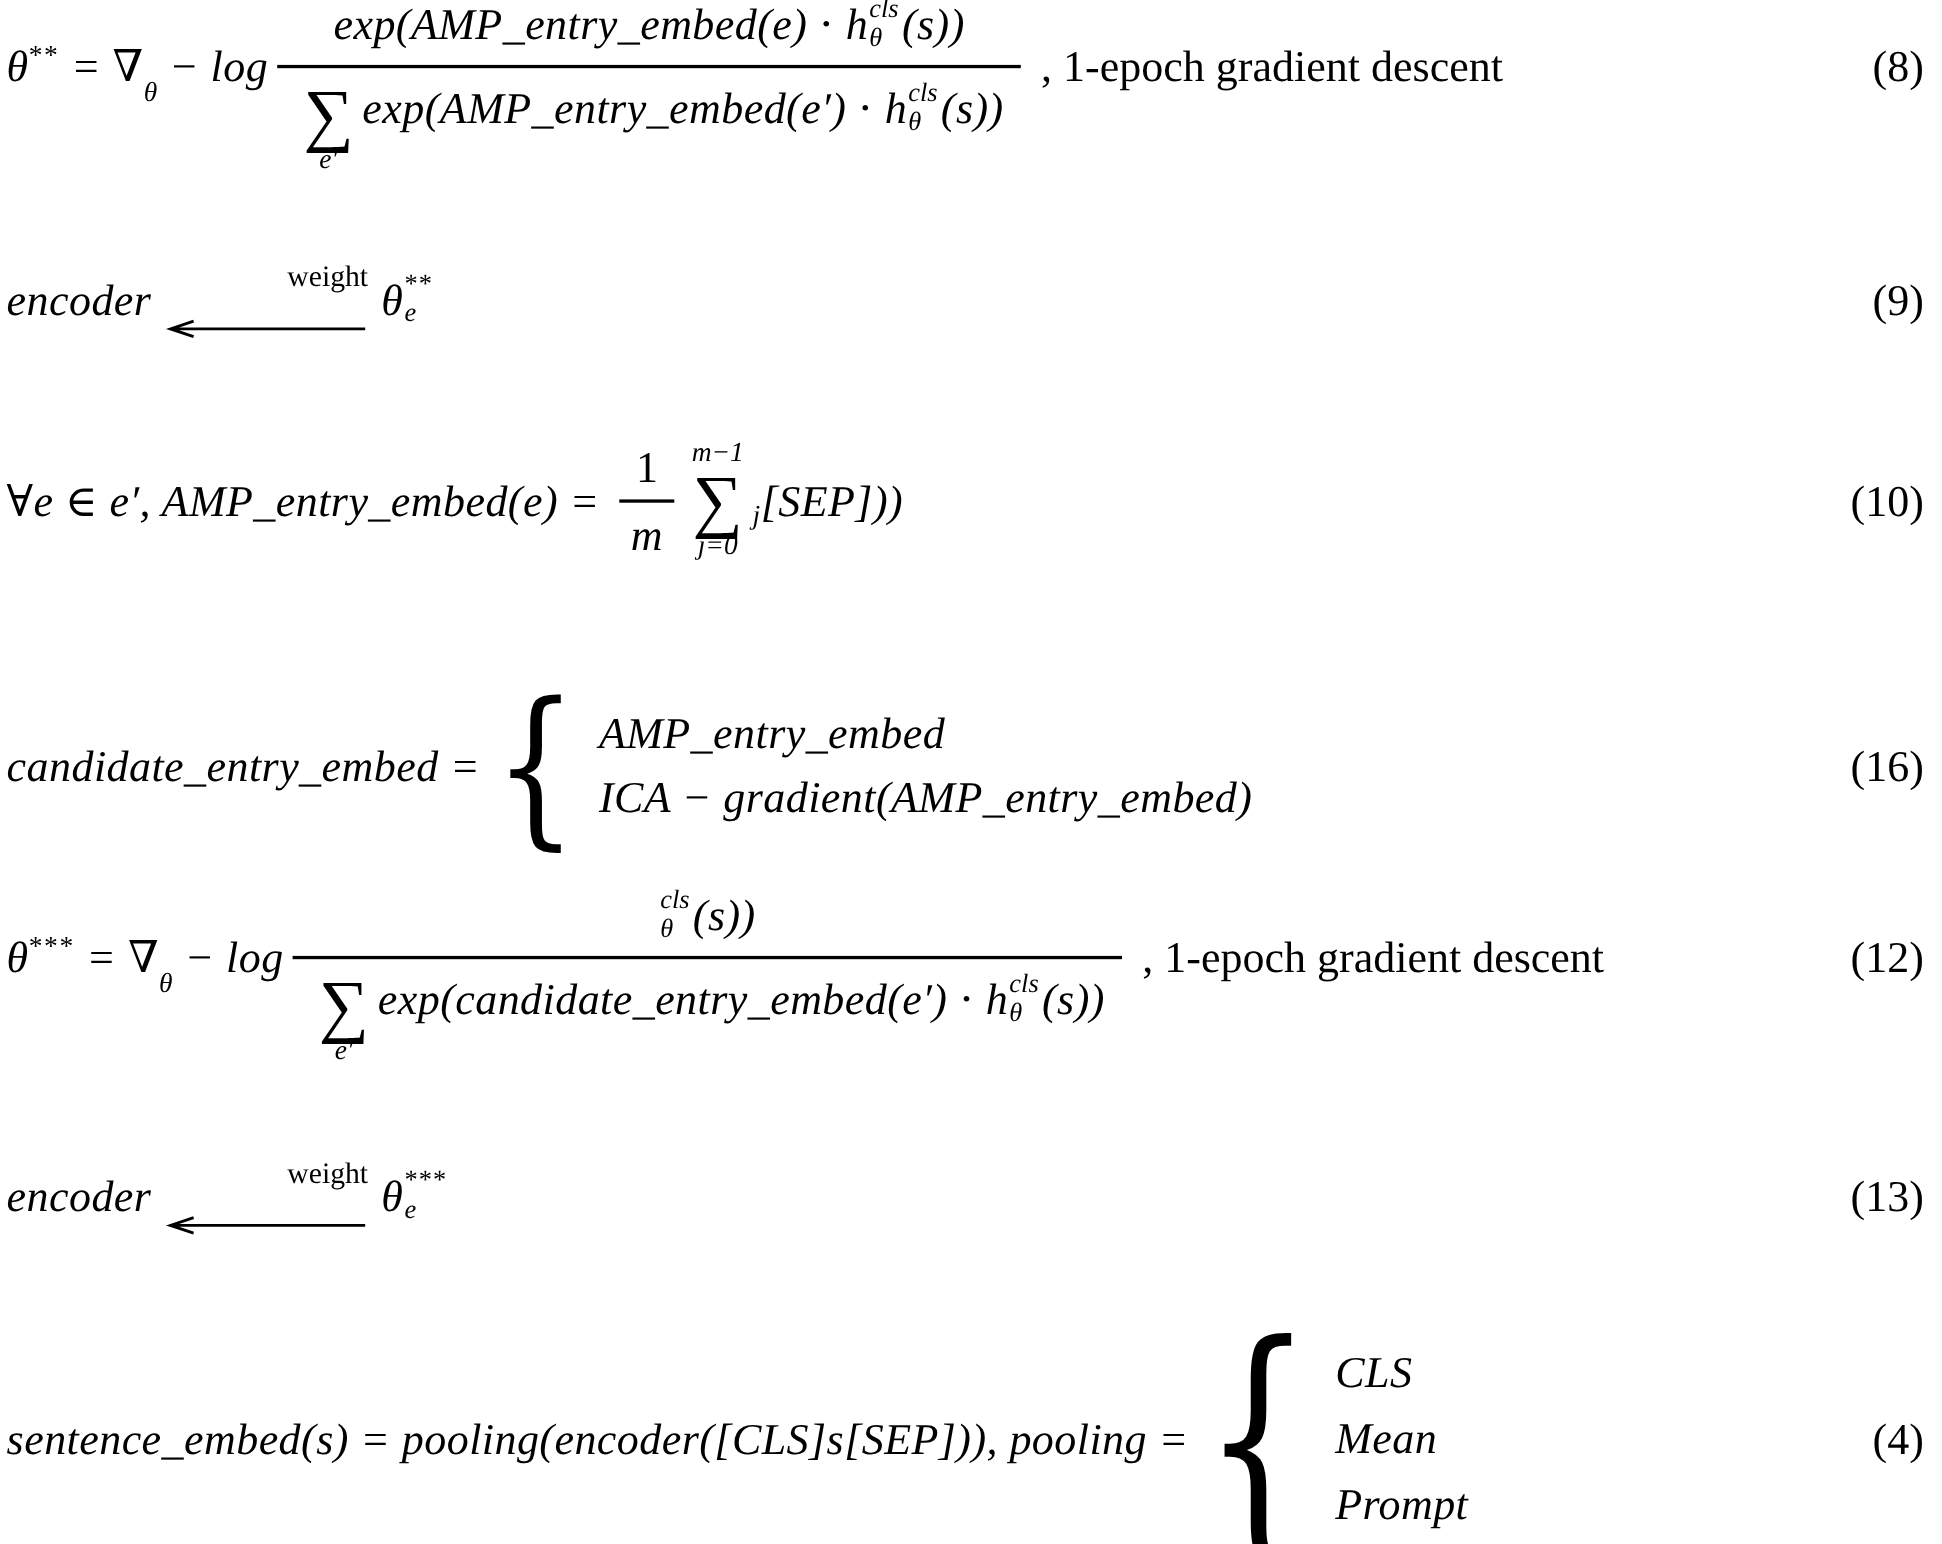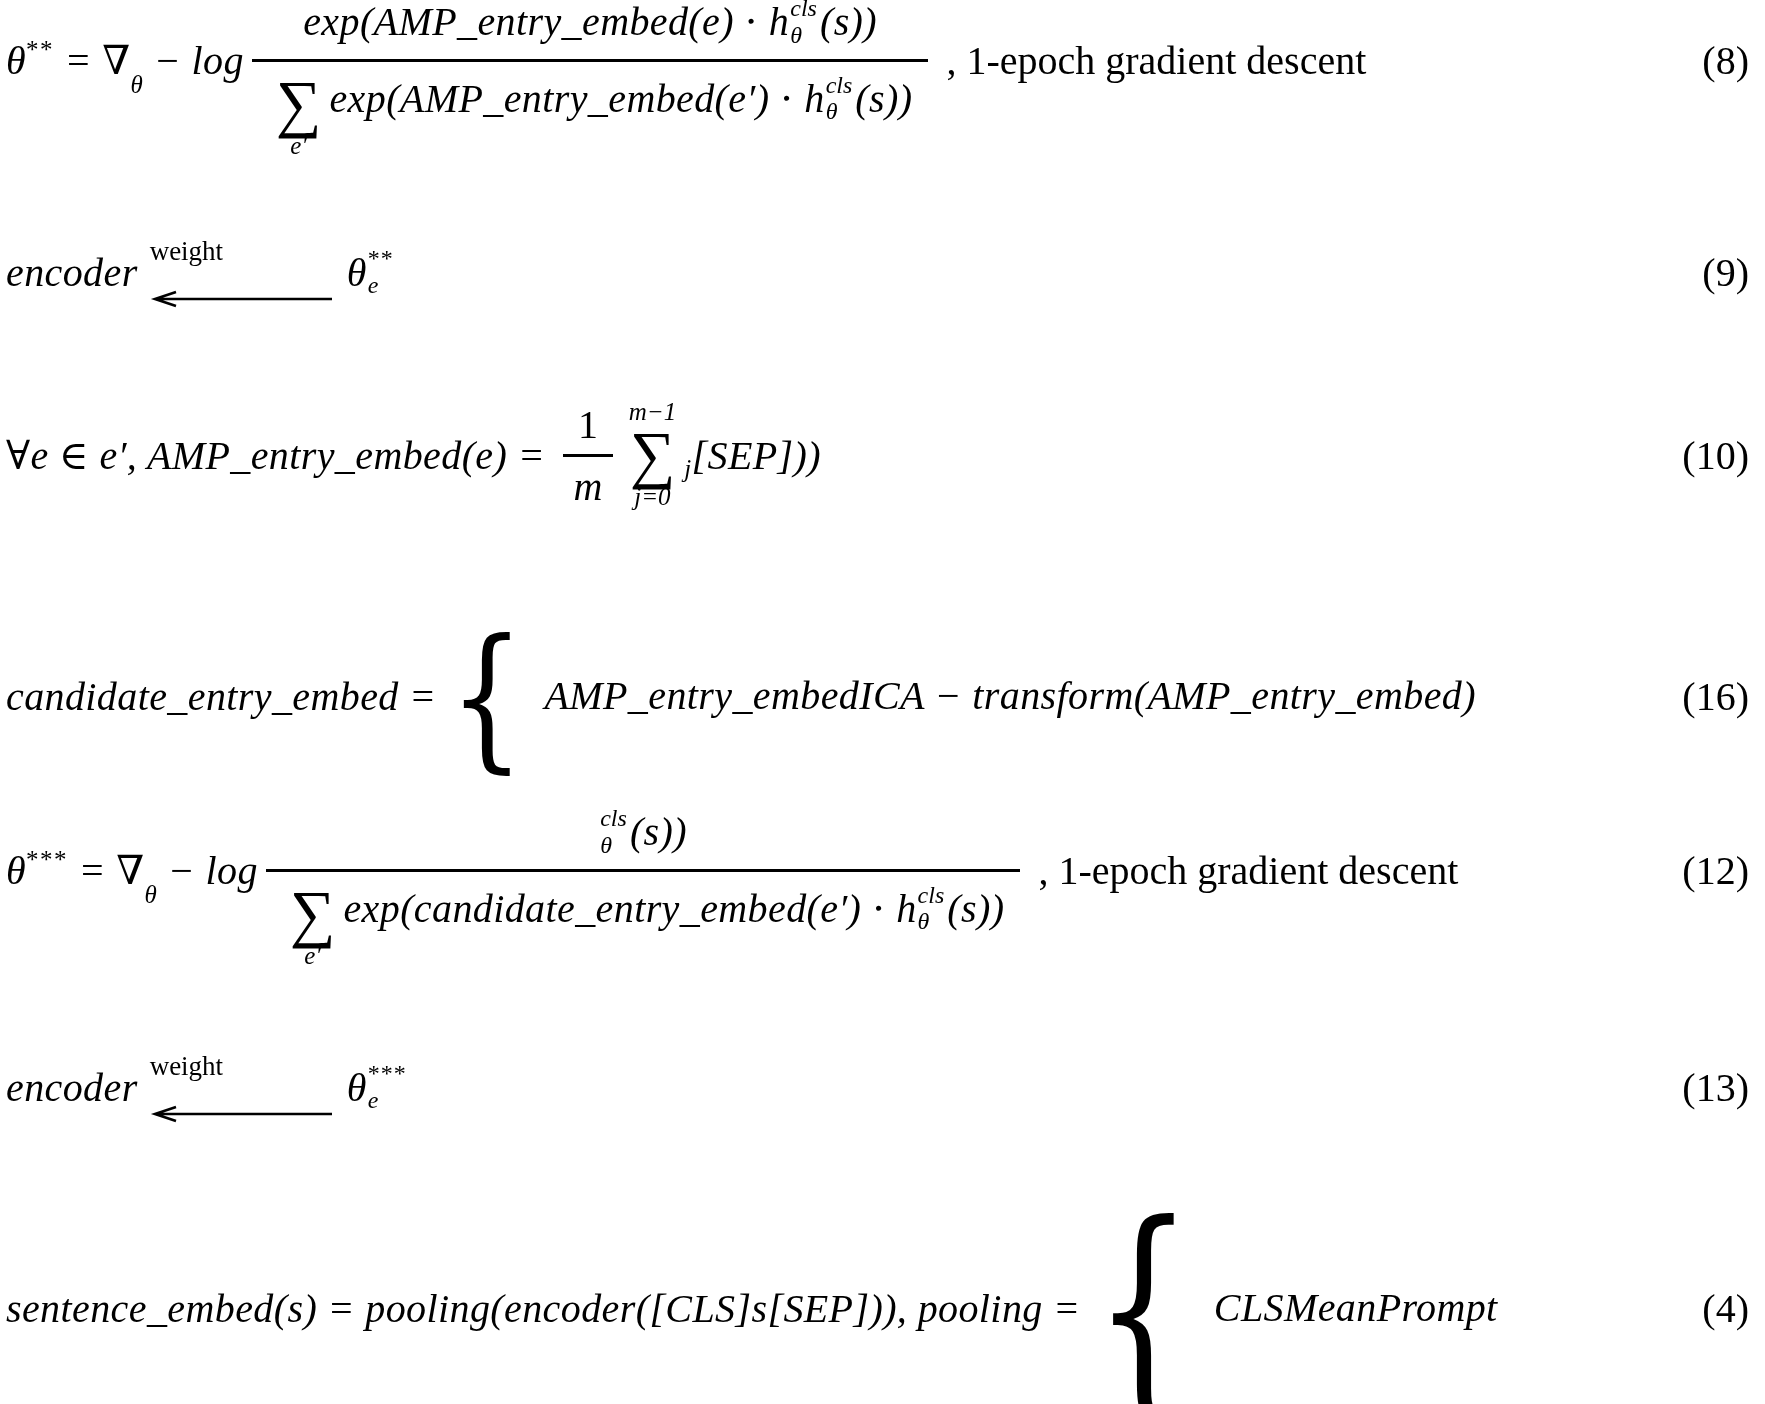--- a/index.html
+++ b/index.html
@@ -30,29 +30,29 @@
   .fnum { display:flex; align-items:center; justify-content:center; padding:2px 16px 10px; }
   .fden { display:flex; align-items:center; justify-content:center; border-top:3px solid #000; padding:10px 16px 2px; }
   .frac.tight .fnum { padding:0 10px 6px; }
   .frac.tight .fden { padding:6px 10px 0; }
   
   .bigop { display:inline-flex; flex-direction:column; align-items:center; line-height:1; margin:0 8px; flex-shrink:0; }
   .bigop .op { font-size:64px; line-height:0.88; font-style:normal; }
   .bigop .lim { font-size:25px; line-height:1.15; font-style:italic; }
   .bigop.hang { margin-bottom:-40px; }
   
-  .warrow { display:inline-flex; flex-direction:column; align-items:flex-start; margin:0 12px; flex-shrink:0;gap:20px; }
+  .warrow { display:inline-flex; flex-direction:column; align-items:flex-end; margin:0 12px; flex-shrink:0;gap:20px; }
   .warrow .lbl { font-size:27px; font-style:normal; line-height:1.25; }
   .warrow svg { display:block; }
   
   .cases { display:inline-flex; align-items:center; flex-shrink:0; }
   .brace { font-family:"DejaVu Serif",serif; font-style:normal; line-height:1; transform-origin:center; flex-shrink:0; }
   .brace.b2 { font-size:125px; transform:scaleY(1.25) scaleX(0.95); }
   .brace.b3 { font-size:165px; transform:scaleY(1.4) scaleX(0.95); }
-  .caselist { display:flex; flex-direction:row; margin-left:18px; }
+  .caselist { display:flex; flex-direction:column; margin-left:18px; }
   .caselist .case { font-style:italic; letter-spacing:0.4px; white-space:pre; }
   .caselist.c2 .case { line-height:1.45; }
   .caselist.c3 .case { line-height:1.5; }
   .eqnum { margin-left:auto; font-style:normal; flex-shrink:0; }
 </style>
 </head>
 <body>
 
 <div class="eq" style="top:-25px; height:170px;">
   <span class="mi"><span>θ</span><span class="sup up">**</span></span>
@@ -120,21 +120,21 @@
   <span class="mi">[SEP]))</span>
   <span class="eqnum">(10)</span>
 </div>
 
 <div class="eq" style="top:611px; height:170px;">
   <span class="mi">candidate_entry_embed = </span>
   <span class="cases">
     <span class="brace b2">{</span>
     <span class="caselist c2">
       <span class="case">AMP_entry_embed</span>
-      <span class="case">ICA − transform(AMP_entry_embed)</span>
+      <span class="case">ICA − gradient(AMP_entry_embed)</span>
     </span>
   </span>
   <span class="eqnum">(16)</span>
 </div>
 
 <div class="eq" style="top:785px; height:170px;">
   <span class="mi"><span>θ</span><span class="sup up">***</span></span>
   <span class="mi"> = ∇</span>
   <span class="mi sub-inline" style="font-size:25px; align-self:flex-end; transform:translateY(-46px);">θ</span>
   <span class="mi"> − log</span>

